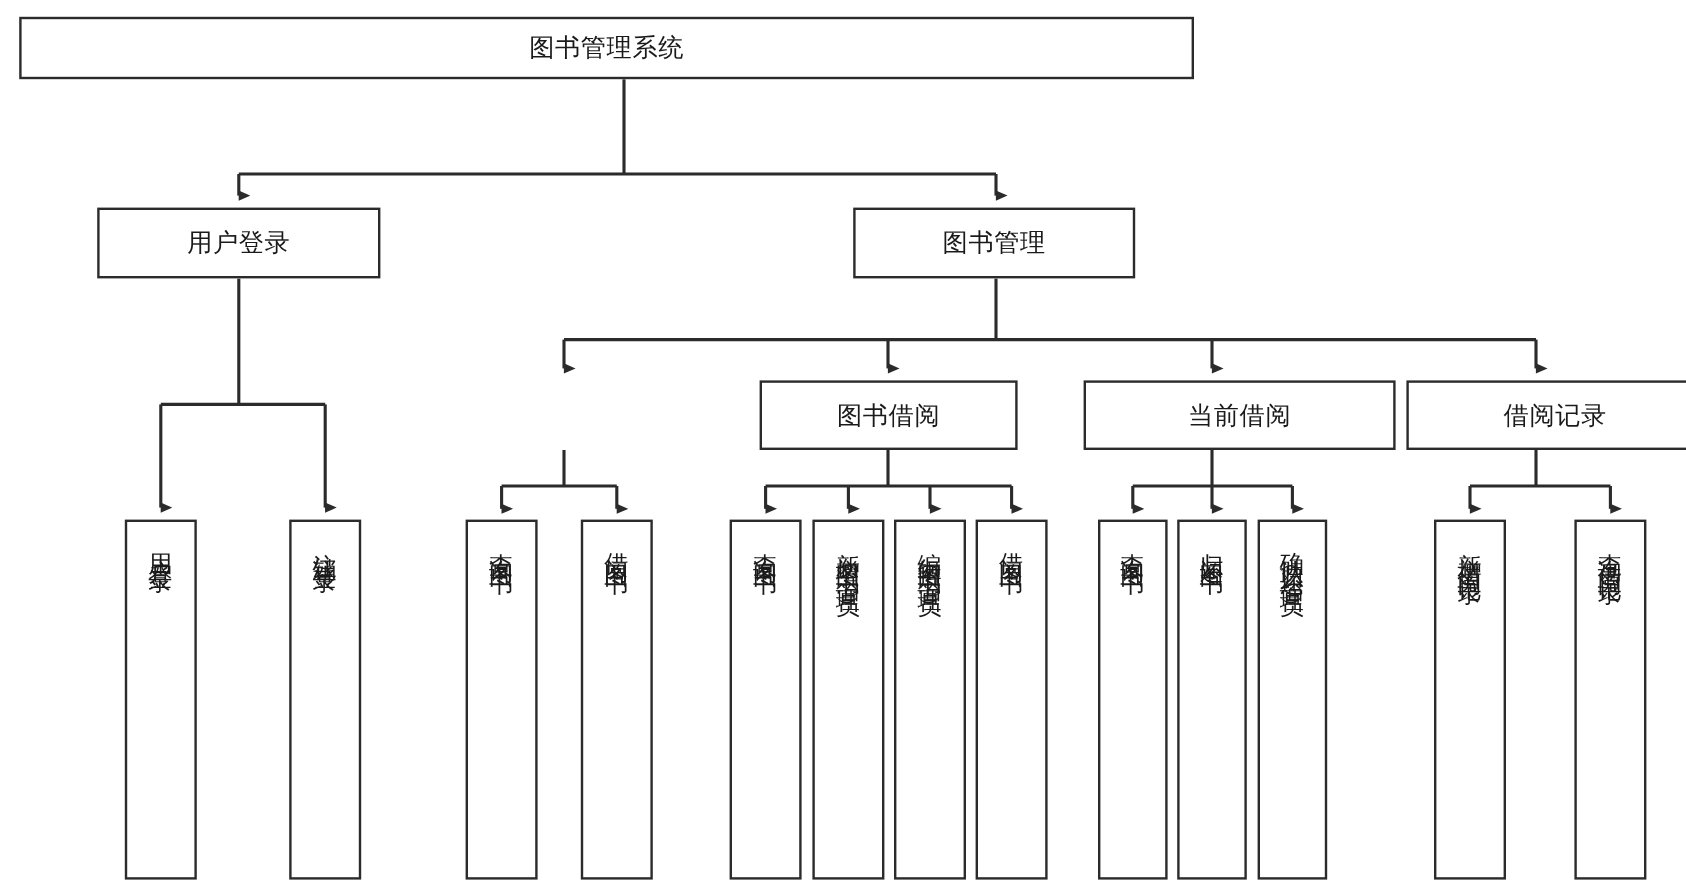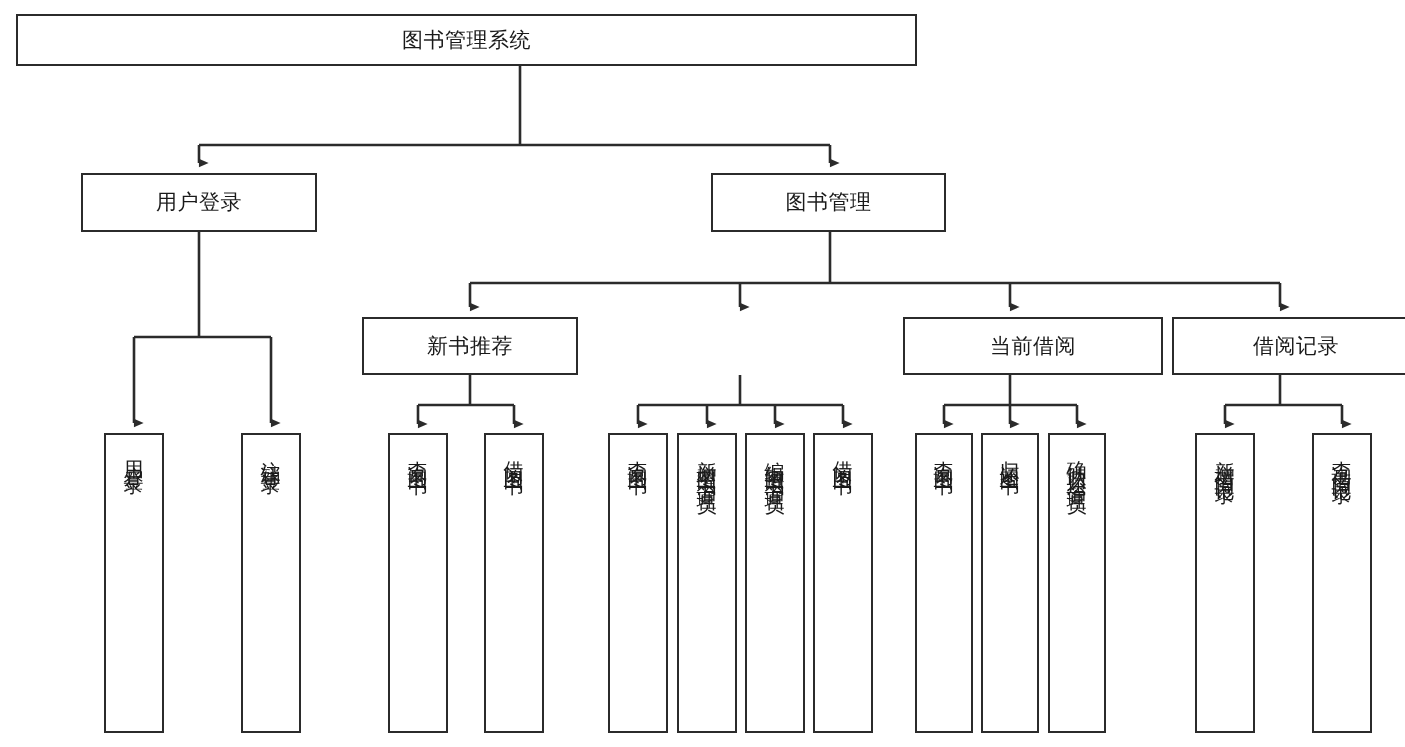--- a/index.html
+++ b/index.html
@@ -137,33 +137,33 @@
 
       <g>
         <path d="M 1280 375 L 1280 405"></path>
         <path d="M 1225 405 L 1342 405"></path>
         <path d="M 1225 405 L 1225 424" marker-end="url(#arrow)"></path>
         <path d="M 1342 405 L 1342 424" marker-end="url(#arrow)"></path>
       </g>
     </g>
   </svg>
 
-  <div class="node h-node root" style="left:16px; top:14px; width:901px; height:52px;align-items:center;">
+  <div class="node h-node root" style="left:16px; top:14px; width:979px; height:52px;align-items:center;">
     <span class="node-label">图书管理系统</span>
   </div>
 
   <div class="node h-node" style="left:81px; top:173px; width:236px; height:59px;">
     <span class="node-label">用户登录</span>
   </div>
   <div class="node h-node" style="left:711px; top:173px; width:235px; height:59px;">
     <span class="node-label">图书管理</span>
   </div>
 
-  <div class="node h-node" style="left:362px; top:317px; width:216px; height:58px;">
-    <span class="node-label">新书推荐</span>
+  <div class="node h-node" style="left:633px; top:317px; width:215px; height:58px;">
+    <span class="node-label">图书借阅</span>
   </div>
   <div class="node h-node" style="left:903px; top:317px; width:260px; height:58px;">
     <span class="node-label">当前借阅</span>
   </div>
   <div class="node h-node" style="left:1172px; top:317px; width:248px; height:58px;">
     <span class="node-label">借阅记录</span>
   </div>
 
   <div class="node v-node" style="left:104px; top:433px; width:60px; height:300px;">
     <span class="node-label">用户登录</span>

